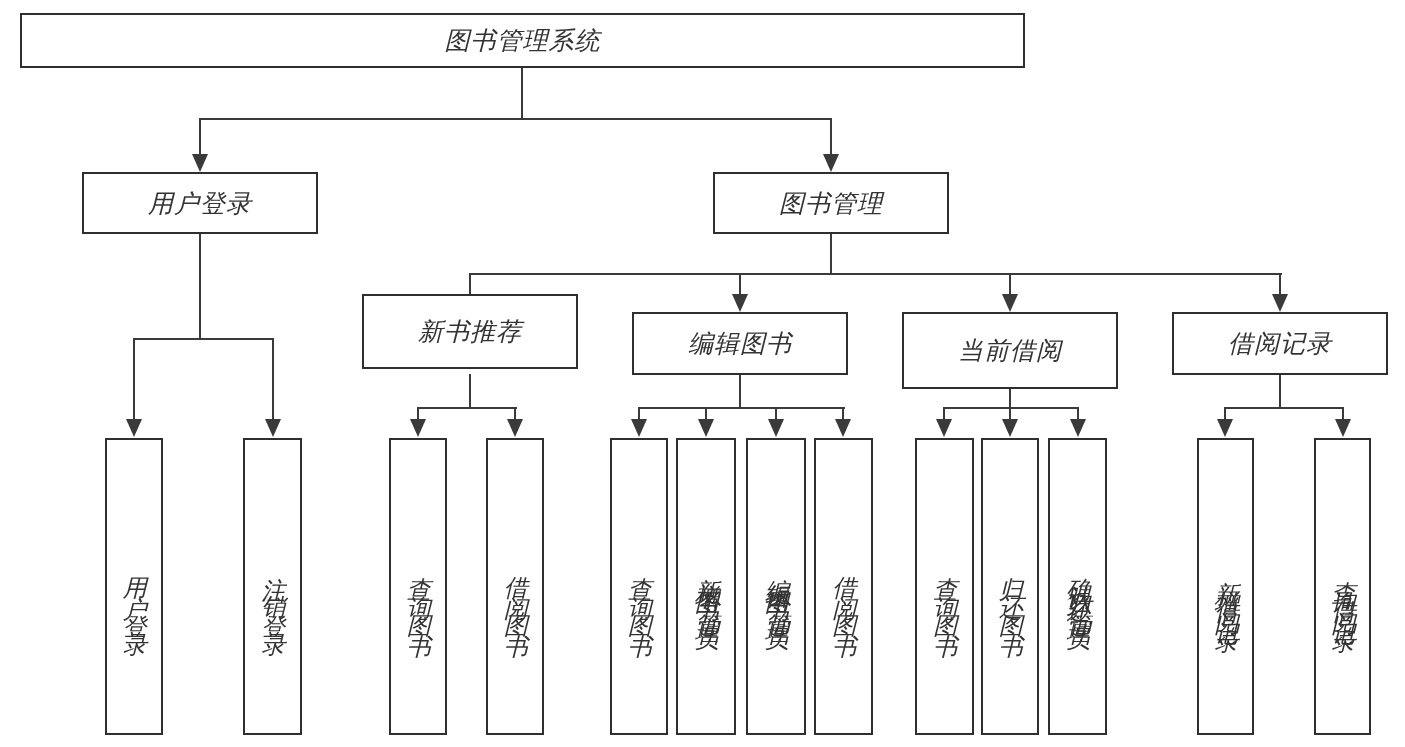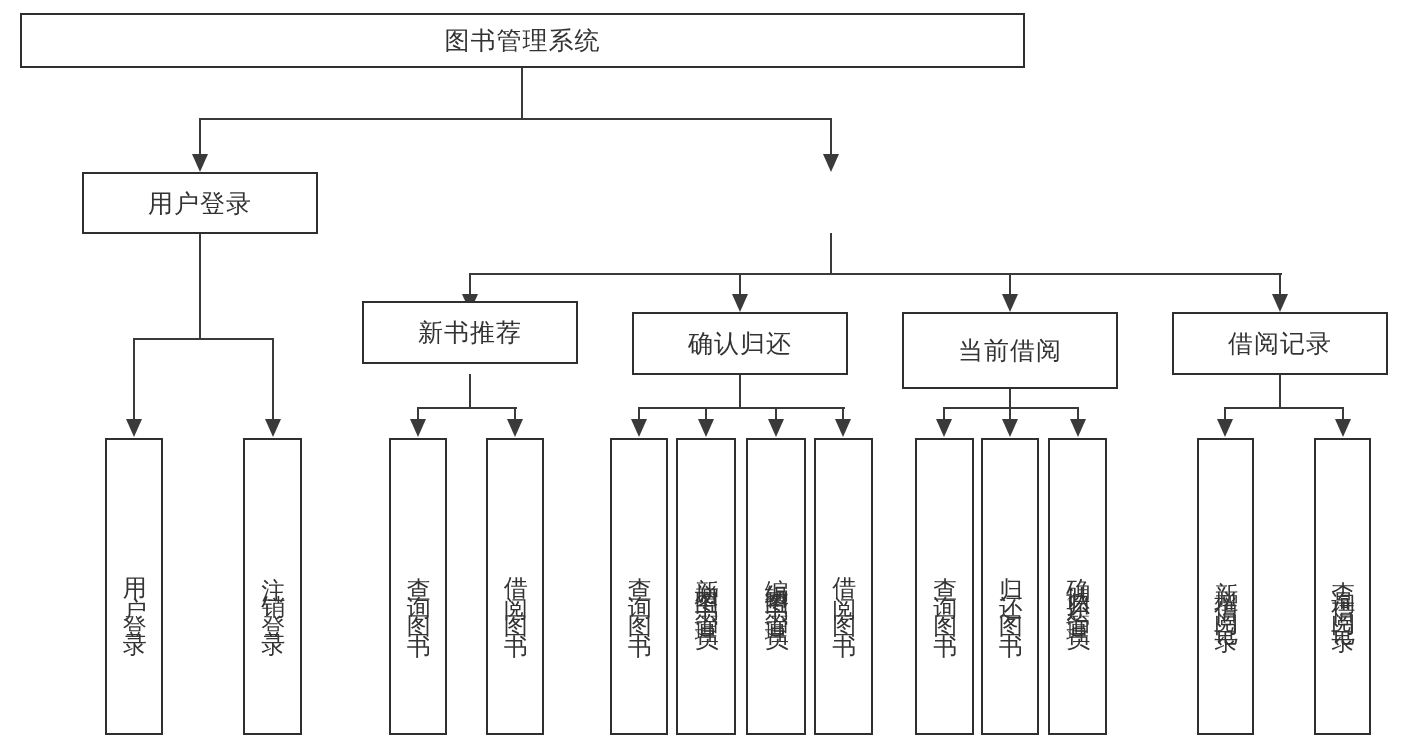--- a/index.html
+++ b/index.html
@@ -8,20 +8,21 @@
     background:#ffffff; overflow:hidden;
     font-family:"DejaVu Sans","Liberation Sans",sans-serif;
     color:#333333;
   }
   .box {
     position:absolute; box-sizing:border-box;
     border:2px solid #2f2f2f; background:#ffffff;
     display:flex; align-items:center; justify-content:center;
     font-size:25px; color:#333333; letter-spacing:1px;
     white-space:nowrap;
+    font-style:italic;
   }
   .leaf { font-size:24px; letter-spacing:0; }
   .vtext {
     writing-mode:vertical-rl; text-orientation:mixed;
     line-height:1.15; display:block;
   }
   .ls4 { letter-spacing:19px; margin-bottom:-19px; }
   .ls6 { letter-spacing:10px; margin-bottom:-10px; }
   .ls9 { letter-spacing:7px;  margin-bottom:-7px; }
   .vl { position:absolute; width:2px;  background:#3a3a3a; }
@@ -98,23 +99,24 @@
   <div class="vl" style="left:1279px;top:374px;height:33px"></div>
   <div class="hl" style="left:1224px;top:407px;width:120px"></div>
   <div class="vl" style="left:1224px;top:407px;height:14px"></div>
   <div class="ah" style="left:1217px;top:419px"></div>
   <div class="vl" style="left:1342px;top:407px;height:14px"></div>
   <div class="ah" style="left:1335px;top:419px"></div>
 
   <div class="box" style="left:20px;top:13px;width:1005px;height:55px">图书管理系统</div>
 
   <div class="box" style="left:82px;top:172px;width:236px;height:62px">用户登录</div>
+  <div class="box" style="left:713px;top:172px;width:236px;height:62px">图书管理</div>
 
-  <div class="box" style="left:362px;top:301px;width:216px;height:63px">新书推荐</div>
-  <div class="box" style="left:632px;top:312px;width:216px;height:63px">确认归还</div>
+  <div class="box" style="left:362px;top:294px;width:216px;height:75px">新书推荐</div>
+  <div class="box" style="left:632px;top:312px;width:216px;height:63px">编辑图书</div>
   <div class="box" style="left:902px;top:312px;width:216px;height:77px">当前借阅</div>
   <div class="box" style="left:1172px;top:312px;width:216px;height:63px">借阅记录</div>
 
   <div class="box leaf" style="left:105px;top:438px;width:58px;height:297px">
     <span class="vtext ls4">用户登录</span>
   </div>
   <div class="box leaf" style="left:243px;top:438px;width:59px;height:297px">
     <span class="vtext ls4">注销登录</span>
   </div>
 

